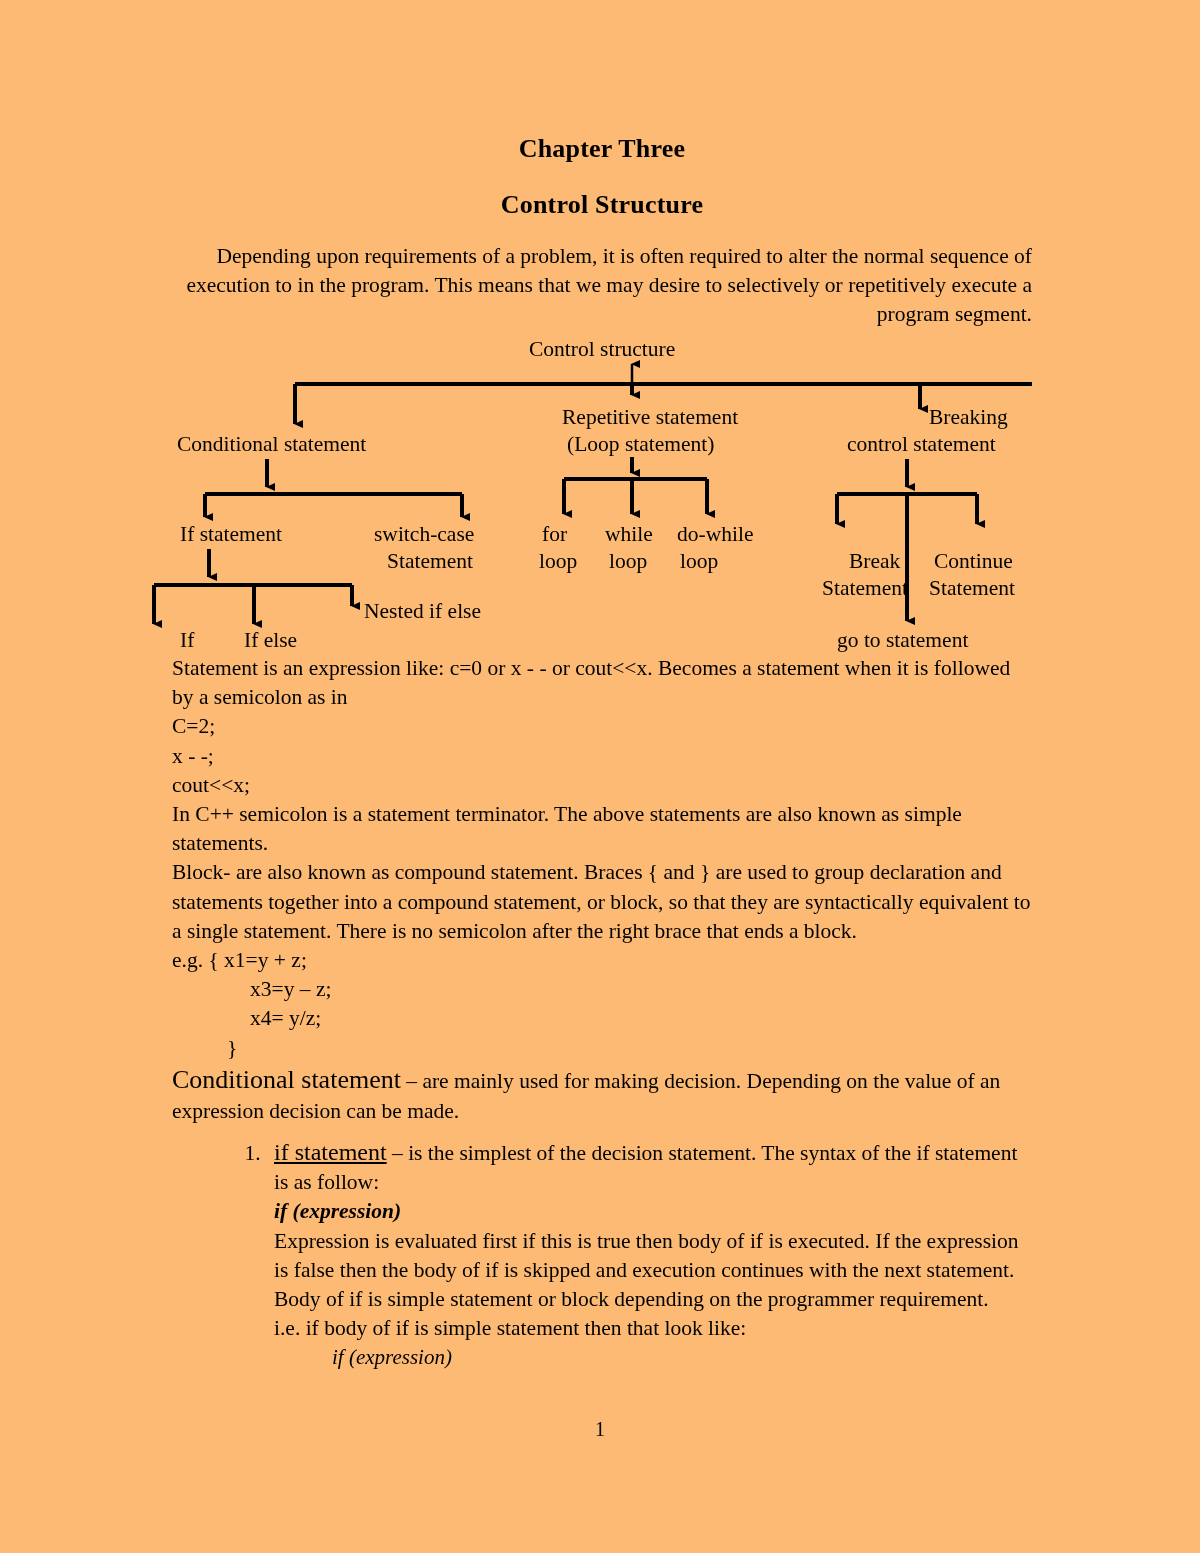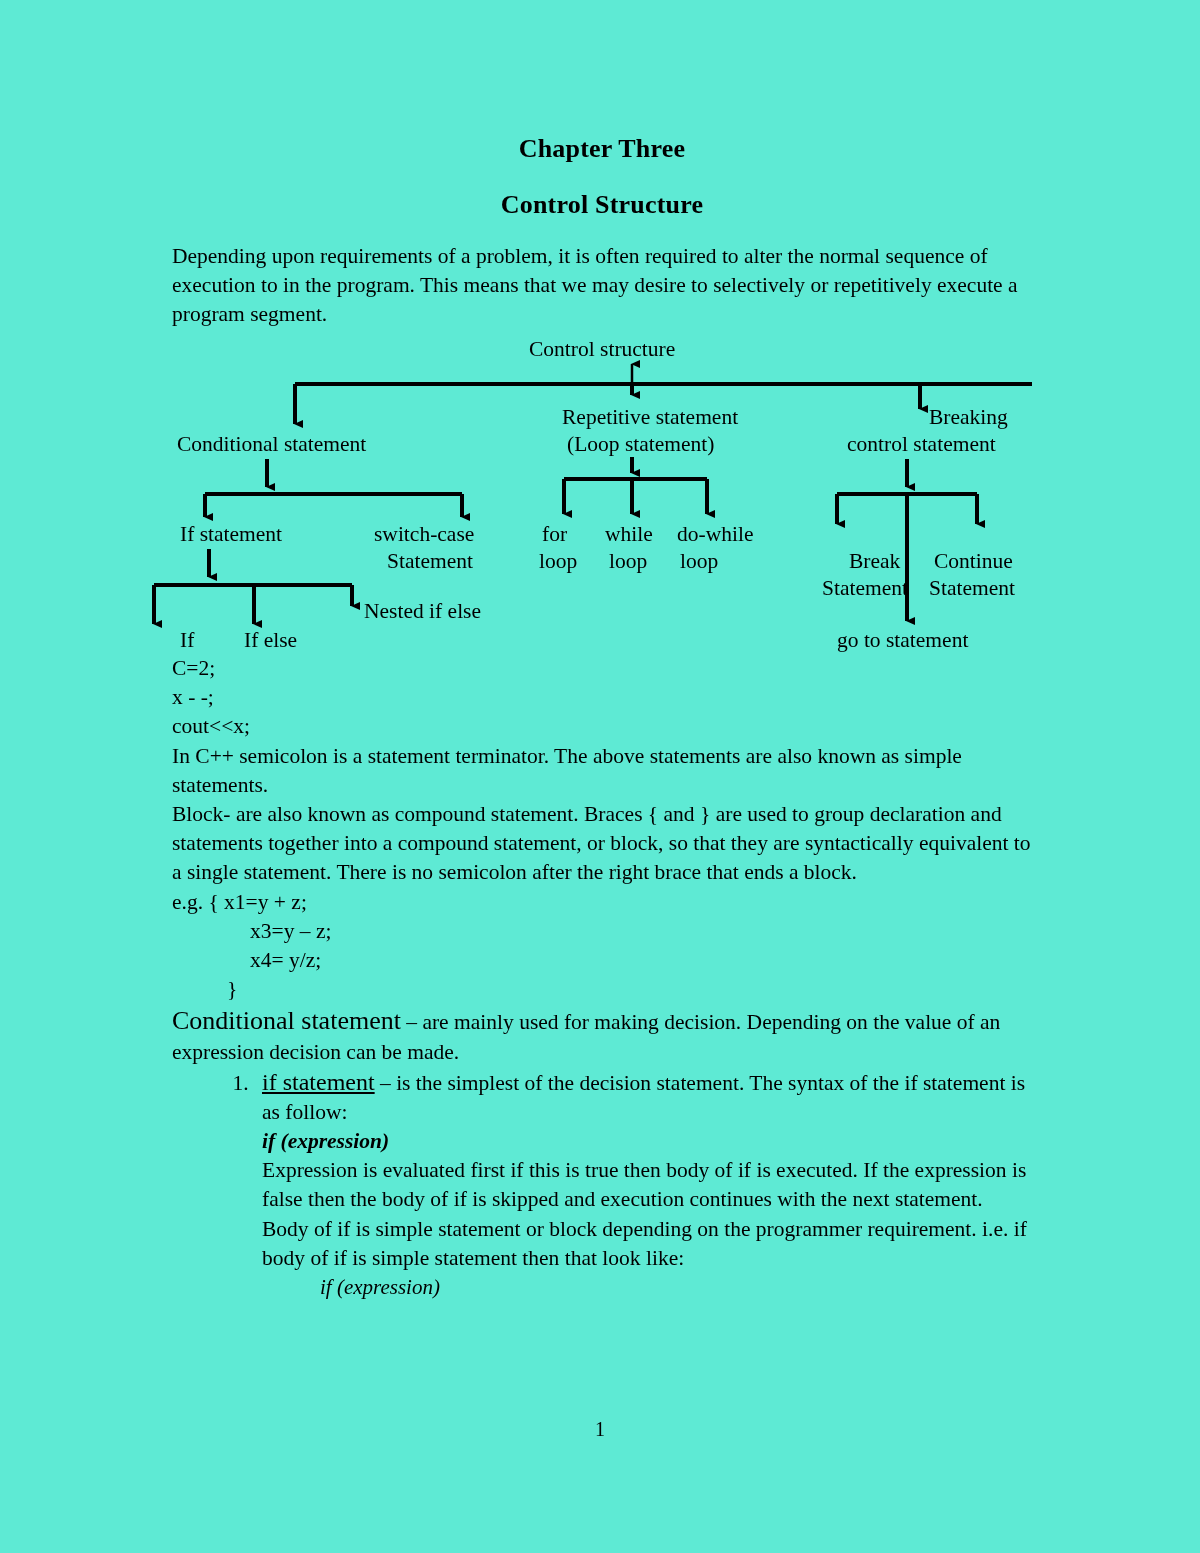--- a/index.html
+++ b/index.html
@@ -12,21 +12,21 @@
     height: 1553px;
     font-family: "Liberation Serif", "DejaVu Serif", serif;
     color: #000000;
     position: relative;
     overflow: hidden;
   }
   .page {
     position: relative;
     width: 1200px;
     height: 1553px;
-    background: #5eead4;
+    background: #fdba74;
   }
   .content {
     position: absolute;
     left: 172px;
     top: 132px;
     width: 860px;
   }
 
   h1.chapter-title,
   h2.doc-subtitle {
@@ -43,21 +43,21 @@
   h2.doc-subtitle {
     font-size: 26px;
     line-height: 34px;
     margin-bottom: 20px;
   }
 
   p.para {
     font-size: 21.5px;
     line-height: 29px;
     margin: 0;
-    text-align: left;
+    text-align: right;
   }
 
   .diagram-wrap {
     position: relative;
     width: 860px;
     height: 325px;
     margin: 0;
   }
   .diagram-wrap svg {
     display: block;
@@ -86,21 +86,21 @@
   .code-line { margin: 0; }
   .ind1 { padding-left: 78px; }
   .ind2 { padding-left: 55px; }
 
   .heading-inline {
     font-size: 26px;
     line-height: 34px;
   }
 
   ol.numlist {
-    margin: 0;
+    margin: 12px;
     padding-left: 82px;
     font-size: 21.5px;
     line-height: 29.2px;
   }
   ol.numlist > li {
     margin: 0;
     padding-left: 8px;
   }
   .li-head {
     font-size: 24px;
@@ -232,20 +232,21 @@
         <text class="dg-label" x="650" y="266">Statement</text>
         <text class="dg-label" x="762" y="239">Continue</text>
         <text class="dg-label" x="757" y="266">Statement</text>
         <text class="dg-label" x="665" y="318">go to statement</text>
       </svg>
     </div>
 
     <div class="body-block">
 
 
+      <p>Statement is an expression like: c=0 or x - - or cout&lt;&lt;x. Becomes a statement when it is followed by a semicolon as in</p>
 
       <p class="code-line">C=2;</p>
       <p class="code-line">x - -;</p>
       <p class="code-line">cout&lt;&lt;x;</p>
 
       <p>In C++ semicolon is a statement terminator. The above statements are also known as simple statements.</p>
 
       <p><span class="ital">Block-</span><span> are also known as compound statement. Braces { and } are used to group declaration and statements together into a compound statement, or block, so that they are syntactically equivalent to a single statement. There is no semicolon after the right brace that ends a block.</span></p>
 
       <p class="code-line">e.g. { x1=y + z;</p>

